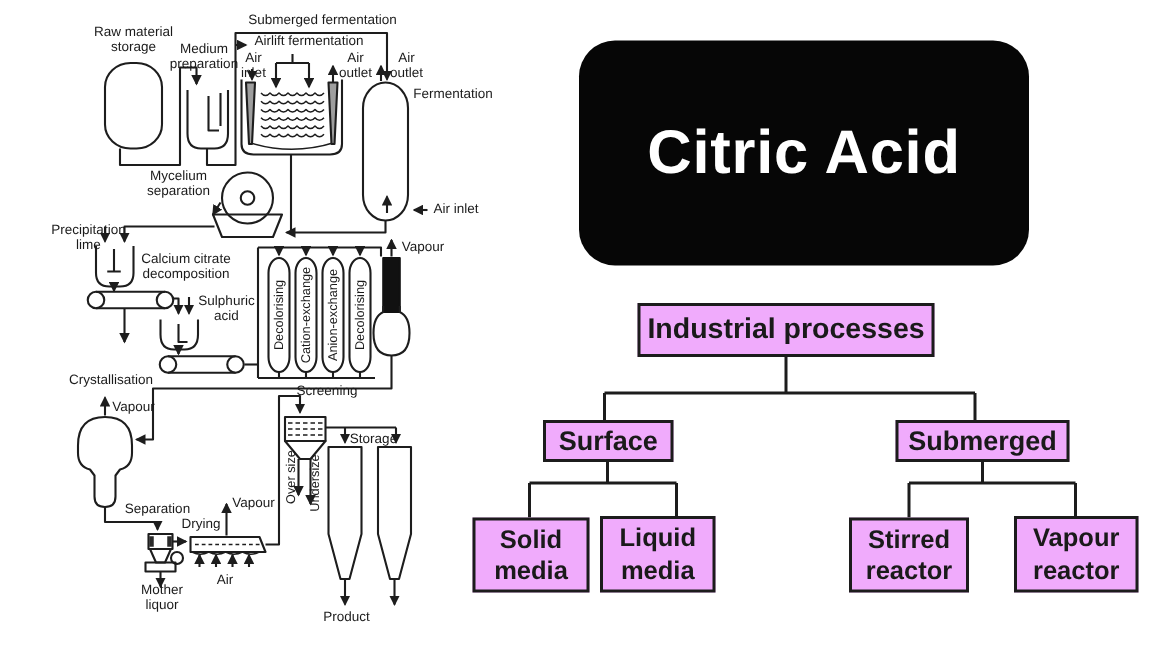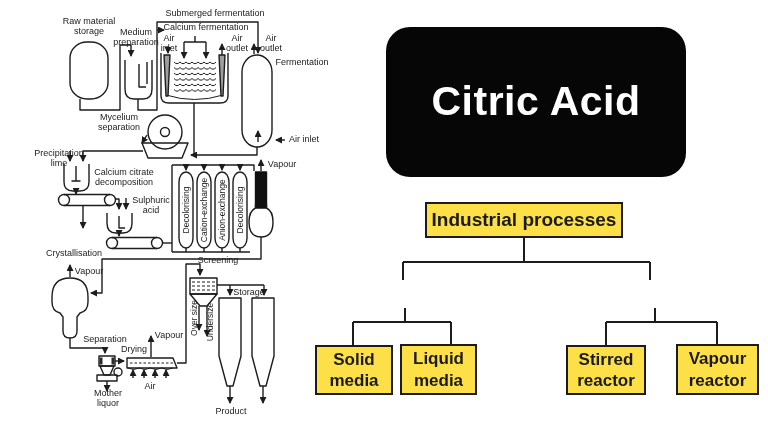--- a/index.html
+++ b/index.html
@@ -7,21 +7,21 @@
          font-family:"Liberation Sans",sans-serif;}
   .flow-svg{position:absolute;left:0;top:0;width:768px;height:432px;}
   .lbl{position:absolute;font:9px/1.12 "Liberation Sans",sans-serif;color:#1b1b1b;
        white-space:pre-line;text-align:center;transform:translateX(-50%);}
   .vlbl{position:absolute;font:8.5px/1 "Liberation Sans",sans-serif;color:#1b1b1b;
         white-space:nowrap;transform:translate(-50%,-50%) rotate(-90deg);}
   .title-box{position:absolute;left:386px;top:27px;width:300px;height:150px;
              background:#060606;border-radius:24px;display:flex;flex-direction:column;
              align-items:center;justify-content:center;gap:6px;}
   .title-line{color:#ffffff;font-weight:bold;font-size:41px;line-height:1.1;letter-spacing:0.5px;}
-  .tree-box{position:absolute;background:#fde047;border:2px solid #1c1c1c;box-sizing:border-box;
+  .tree-box{position:absolute;background:#f0abfc;border:2px solid #1c1c1c;box-sizing:border-box;
             display:flex;align-items:center;justify-content:center;font-weight:bold;color:#1a1a1a;
             white-space:pre-line;text-align:center;line-height:1.25;}
 </style>
 </head>
 <body>
 
 <div class="stage">
 
   <svg class="flow-svg" viewBox="0 0 768 432">
     <defs>
@@ -175,21 +175,21 @@
     </g>
 
     <g stroke="#1c1c1c" stroke-width="2" fill="none">
       <path d="M524 238 V262 M403 262 H650 M403 262 V280 M650 262 V280"></path>
       <path d="M405 308 V322 M353 322 H451 M353 322 V345 M451 322 V344"></path>
       <path d="M655 308 V322 M606 322 H717 M606 322 V345 M717 322 V344"></path>
     </g>
   </svg>
 
   <div class="lbl" style="left:215px;top:8px">Submerged fermentation</div>
-  <div class="lbl" style="left:206px;top:22px">Calcium fermentation</div>
+  <div class="lbl" style="left:206px;top:22px">Airlift fermentation</div>
   <div class="lbl" style="left:89px;top:16px">Raw material
 storage</div>
   <div class="lbl" style="left:136px;top:27px">Medium
 preparation</div>
   <div class="lbl" style="left:169px;top:33px">Air
 inlet</div>
   <div class="lbl" style="left:237px;top:33px">Air
 outlet</div>
   <div class="lbl" style="left:271px;top:33px">Air
 outlet</div>
@@ -221,20 +221,22 @@
   <div class="vlbl" style="left:222px;top:210px">Anion-exchange</div>
   <div class="vlbl" style="left:240px;top:210px">Decolorising</div>
   <div class="vlbl" style="left:194px;top:318px">Over size</div>
   <div class="vlbl" style="left:210px;top:322px">Undersize</div>
 
   <div class="title-box">
     <div class="title-line">Citric Acid</div>
   </div>
 
   <div class="tree-box" style="left:425px;top:202px;width:198px;height:36px;font-size:19px">Industrial processes</div>
+  <div class="tree-box" style="left:362px;top:280px;width:87px;height:28px;font-size:18px">Surface</div>
+  <div class="tree-box" style="left:597px;top:280px;width:116px;height:28px;font-size:18px">Submerged</div>
   <div class="tree-box" style="left:315px;top:345px;width:78px;height:50px;font-size:17px">Solid
 media</div>
   <div class="tree-box" style="left:400px;top:344px;width:77px;height:51px;font-size:17px">Liquid
 media</div>
   <div class="tree-box" style="left:566px;top:345px;width:80px;height:50px;font-size:17px">Stirred
 reactor</div>
   <div class="tree-box" style="left:676px;top:344px;width:83px;height:51px;font-size:17px">Vapour
 reactor</div>
 
 </div>

